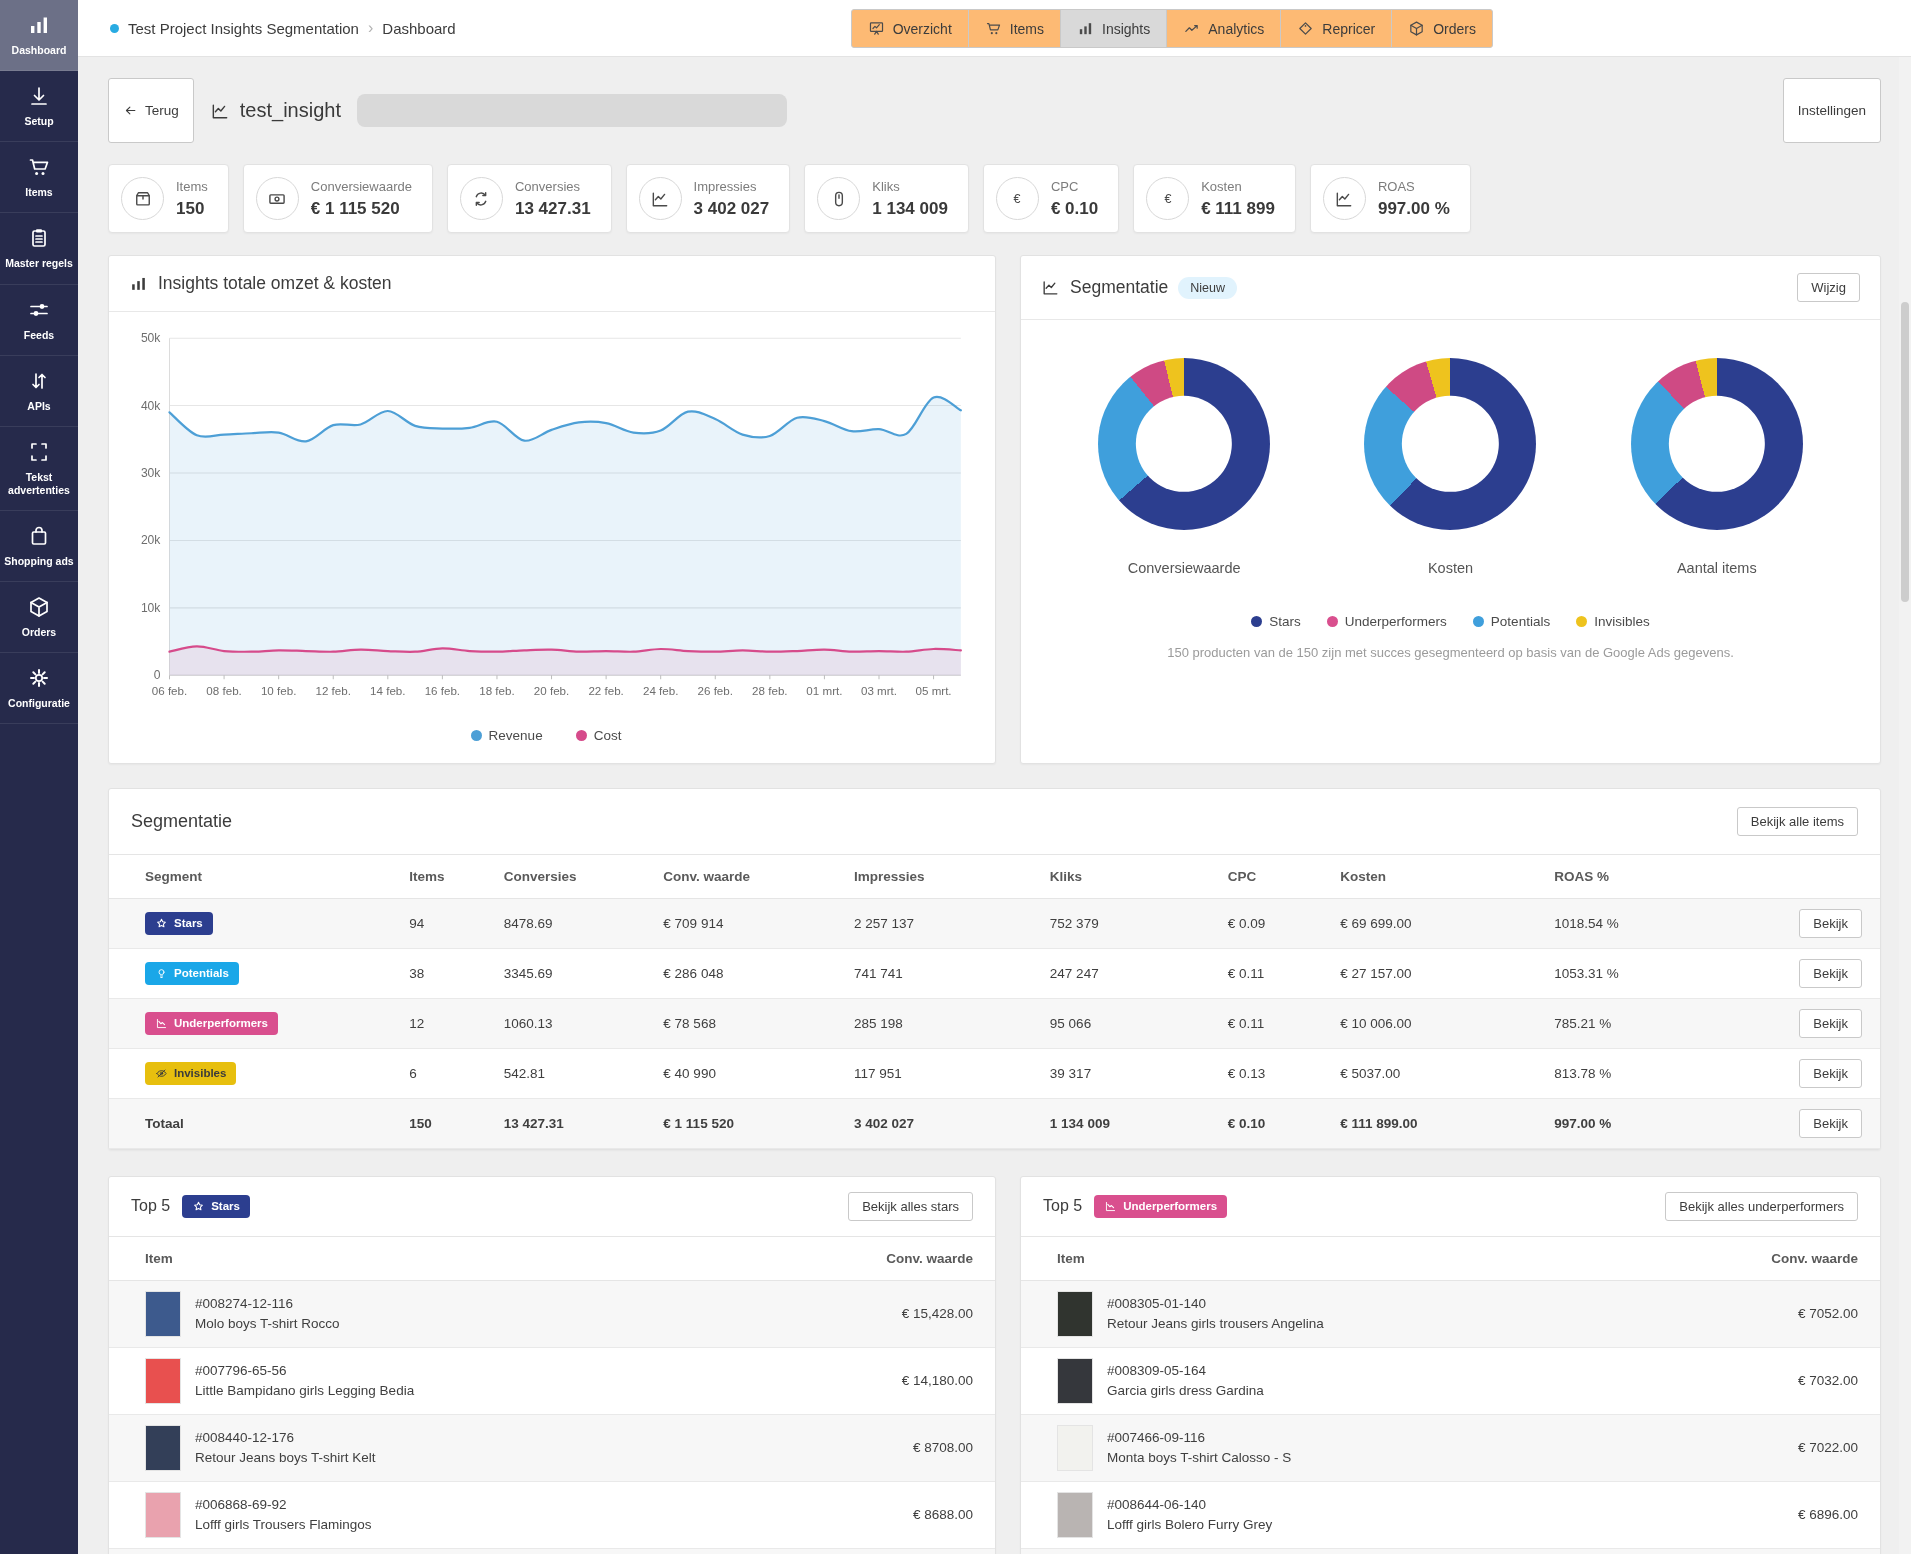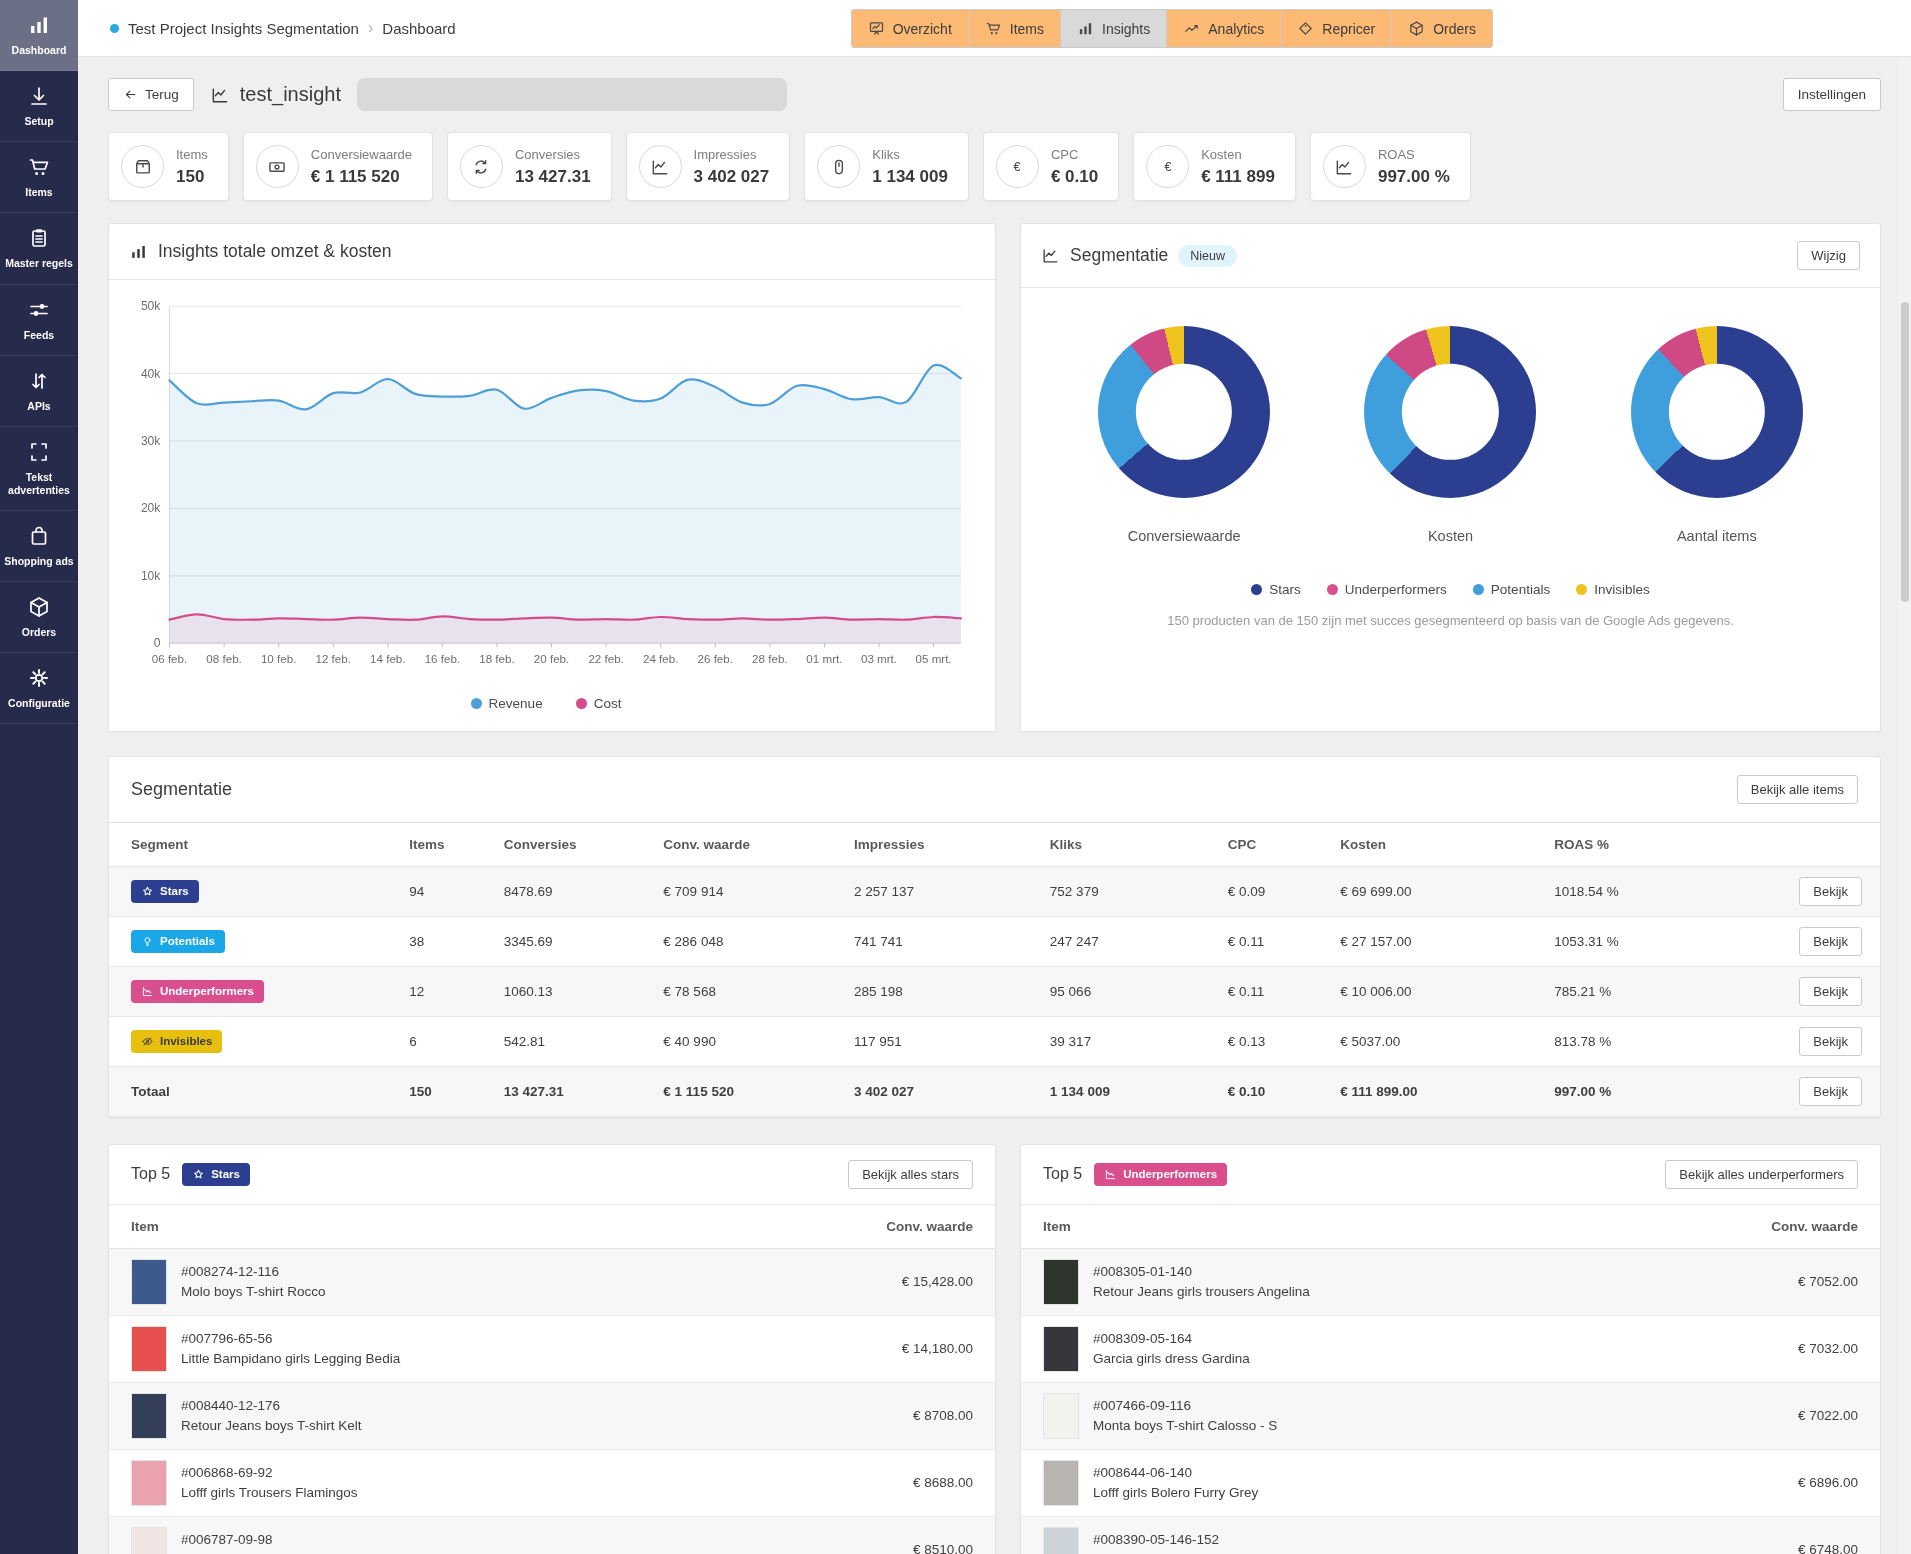--- a/index.html
+++ b/index.html
@@ -26,21 +26,21 @@
   .tab:first-child { border-radius:3px 0 0 3px; }
   .tab:last-child { border-radius:0 3px 3px 0; }
   .tab.active { background:#d9d9d9; }
   .tab .ic { width:17px; height:17px; color:#4b4b4b; }
 
   
   .content { position:absolute; left:78px; top:57px; right:0; bottom:0; padding:21px 30px 30px 30px; background:#efefef; }
 
   .page-header { display:flex; align-items:center; }
   .btn { display:inline-flex; align-items:center; gap:7px; background:#fff; border:1px solid #c9c9c9;
-         border-radius:3px; font-size:13.5px; color:#3c3c3c; padding:8px 14px; cursor:pointer; white-space:nowrap; }
+         border-radius:3px; font-size:13.5px; color:#3c3c3c; padding:24px 14px; cursor:pointer; white-space:nowrap; }
   .btn .ic { width:15px; height:15px; }
   .title-wrap { display:flex; align-items:center; gap:10px; margin-left:16px; flex:1; }
   .title-ic { width:20px; height:20px; color:#3c3c3c; }
   .page-title { font-size:20px; color:#3a3a3a; }
   .blur-block { width:430px; height:33px; border-radius:8px; background:#d9d9d9; margin-left:6px; }
 
   
   .kpi-row { display:flex; gap:14px; margin-top:21px; }
   .kpi { background:#fff; border:1px solid #e2e2e2; border-radius:4px; box-shadow:0 1px 2px rgba(0,0,0,.04);
          display:flex; align-items:center; gap:12px; padding:12px 20px 12px 12px; }
@@ -74,21 +74,21 @@
   .donut-caption { margin-top:30px; font-size:14.5px; color:#555; }
   .seg-legend { display:flex; justify-content:center; gap:26px; margin-top:38px; }
   .seg-note { text-align:center; font-size:13px; color:#9b9b9b; margin:16px 20px 24px 20px; }
 
   
   .table-panel { margin-top:24px; }
   .table-panel .panel-header { padding:18px 22px; border-bottom:none; }
   table { width:100%; border-collapse:collapse; table-layout:fixed; }
   thead th { font-size:13.5px; color:#5a5a5a; font-weight:bold; text-align:left; padding:14px 10px;
              border-top:1px solid #e5e5e5; border-bottom:1px solid #e5e5e5; }
-  thead th:first-child, tbody td:first-child { padding-left:22px; }
+  thead th:first-child, tbody td:first-child { padding-left:36px; }
   tbody td { font-size:13.5px; color:#3f3f3f; padding:10px 10px; border-bottom:1px solid #e9e9e9; height:48px; }
   tbody tr.odd { background:#f7f7f7; }
   tbody tr.total td { font-weight:bold; }
   .badge { display:inline-flex; align-items:center; gap:6px; border-radius:4px; padding:5px 10px;
            font-size:11.5px; font-weight:bold; color:#fff; white-space:nowrap; }
   .badge .ic { width:13px; height:13px; }
   .badge-stars { background:#2c3e8f; }
   .badge-potentials { background:#1aa7e8; }
   .badge-underperformers { background:#d94f8e; }
   .badge-invisibles { background:#e7bf0e; color:#3b3b3b; }

